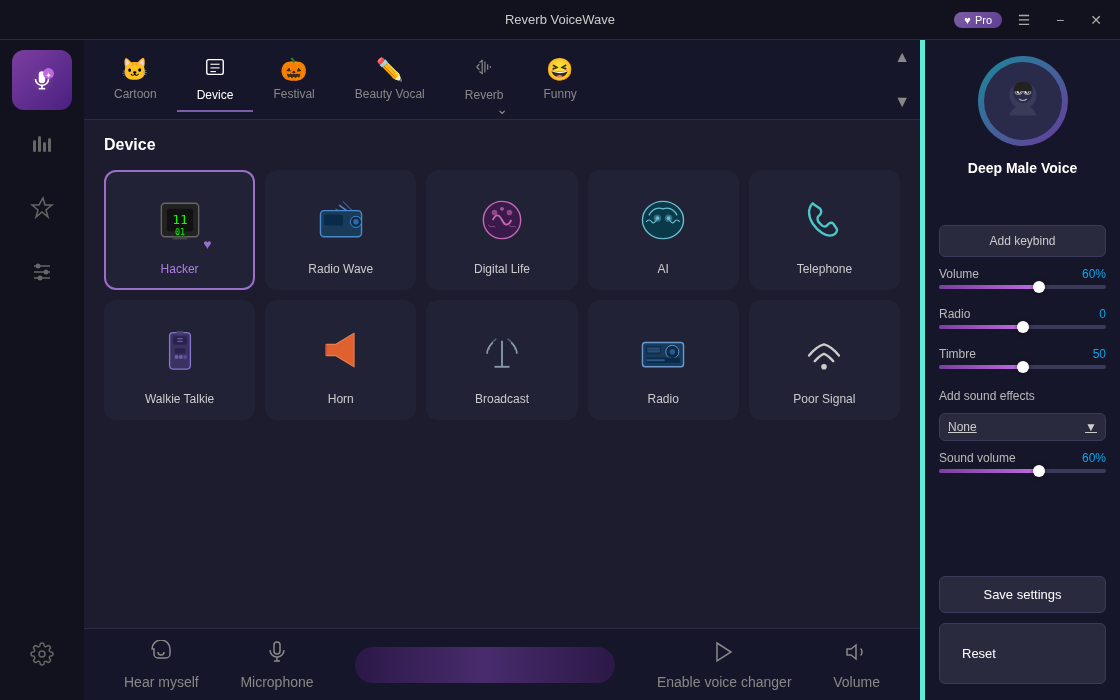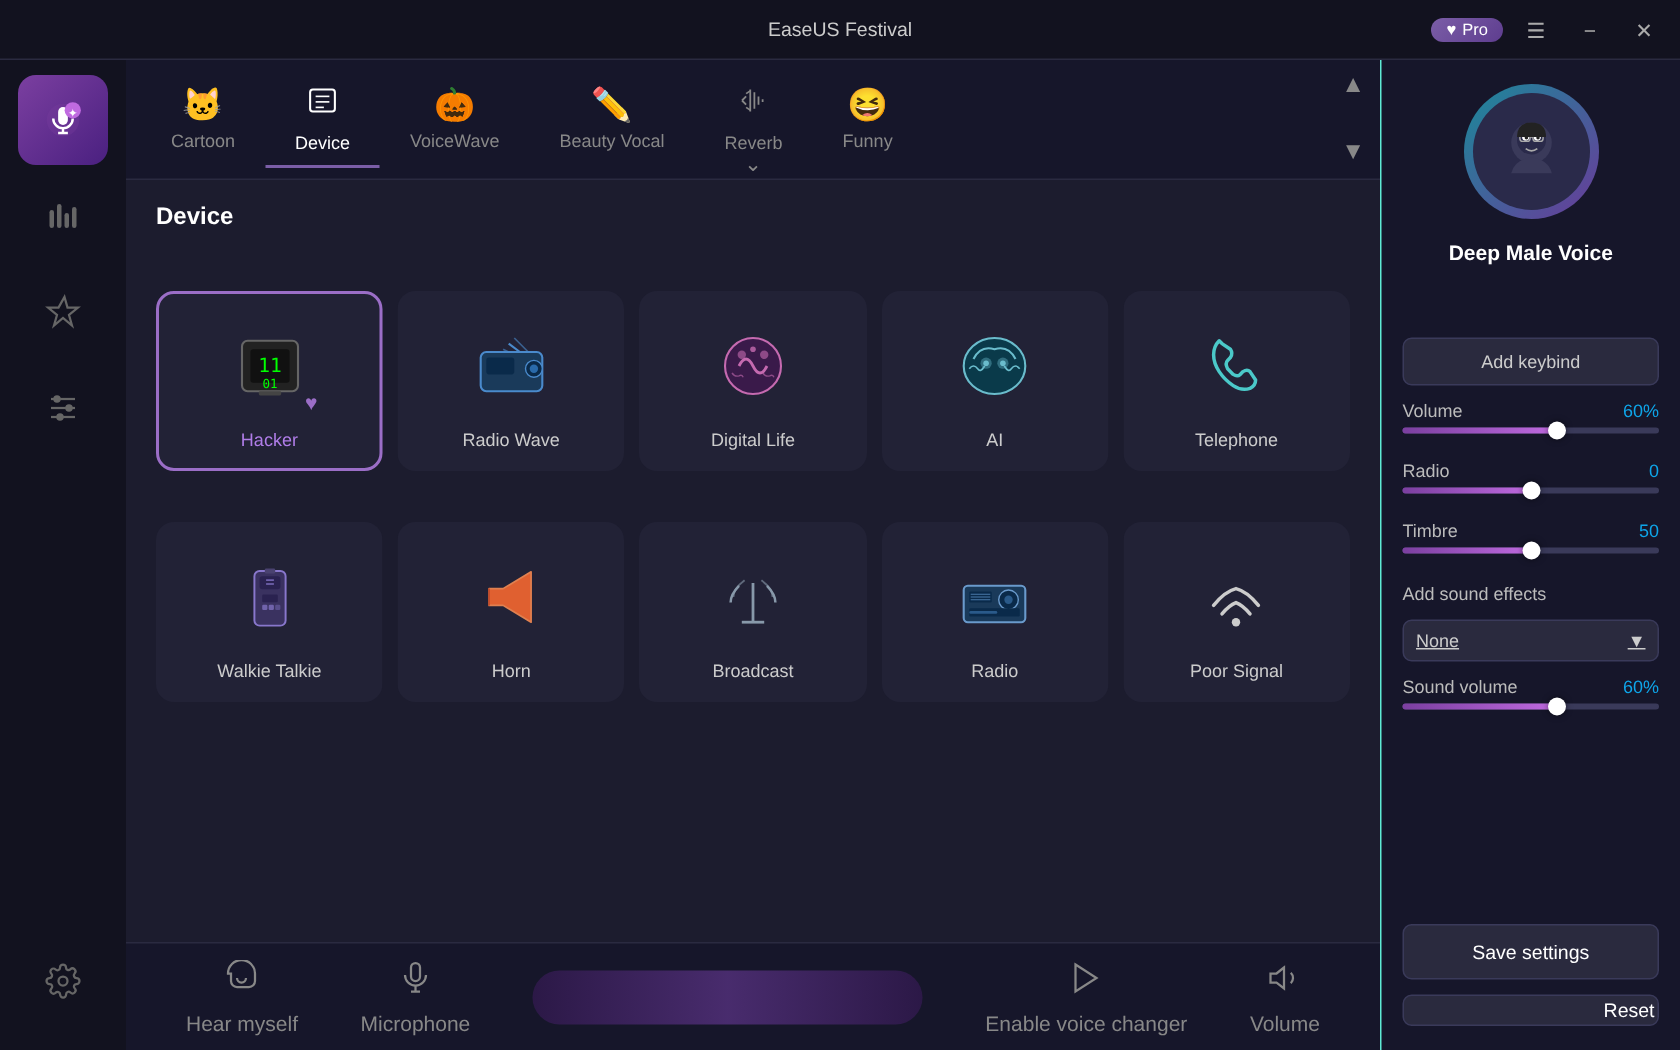--- a/index.html
+++ b/index.html
@@ -172,21 +172,20 @@
       border-radius: 12px;
       padding: 16px 8px 12px;
       display: flex;
       flex-direction: column;
       align-items: center;
       gap: 10px;
       cursor: pointer;
       border: 2px solid transparent;
       transition: border-color 0.2s;
       min-height: 120px;
-      margin-top: 24px;
     }
     .voice-item.selected { border-color: #9b6ec7; }
     .voice-item .icon-area {
       width: 64px;
       height: 64px;
       display: flex;
       align-items: center;
       justify-content: center;
       position: relative;
     }
@@ -232,21 +231,21 @@
     }
 
     
     .right-panel {
       position: absolute;
       right: 0;
       top: 40px;
       width: 200px;
       height: 660px;
       background: #16162a;
-      border-left: 1px solid #5eead4;
+      border-left: 5px solid #5eead4;
       display: flex;
       flex-direction: column;
       align-items: center;
       padding: 16px 14px;
       gap: 10px;
     }
     .avatar-container {
       width: 90px;
       height: 90px;
       border-radius: 50%;
@@ -357,35 +356,35 @@
       border: 1px solid #3a3a5a;
       border-radius: 6px;
       color: #fff;
       font-size: 13px;
       cursor: pointer;
       text-align: center;
       margin-top: auto;
     }
     .reset-btn {
       width: 100%;
-      padding: 2px;
+      padding: 22px;
       background: #2a2a3e;
       border: 1px solid #3a3a5a;
       border-radius: 6px;
       color: #fff;
       font-size: 13px;
       cursor: pointer;
-      text-align: right;
+      text-align: left;
     }
   </style>
 </head>
 <body>
 
 <div class="title-bar">
-  <span class="title">EaseUS Festival</span>
+  <span class="title">Reverb VoiceWave</span>
   <div class="win-controls">
     <div class="pro-badge">
       <span>♥</span>
       <span>Pro</span>
     </div>
     <button class="win-btn">☰</button>
     <button class="win-btn">−</button>
     <button class="win-btn close">✕</button>
   </div>
 </div>
@@ -447,21 +446,21 @@
           <rect x="3" y="4" width="18" height="16" rx="2" stroke="#fff" stroke-width="1.5"></rect>
           <line x1="7" y1="9" x2="17" y2="9" stroke="#fff" stroke-width="1.2"></line>
           <line x1="7" y1="13" x2="17" y2="13" stroke="#fff" stroke-width="1.2"></line>
           <line x1="7" y1="17" x2="13" y2="17" stroke="#fff" stroke-width="1.2"></line>
         </svg>
       </span>
       <span>Device</span>
     </div>
     <div class="tab-item">
       <span class="tab-icon">🎃</span>
-      <span>VoiceWave</span>
+      <span>Festival</span>
     </div>
     <div class="tab-item">
       <span class="tab-icon">✏️</span>
       <span>Beauty Vocal</span>
     </div>
     <div class="tab-item">
       <span class="tab-icon">
         <svg width="22" height="22" viewBox="0 0 24 24" fill="none">
           <line x1="4" y1="12" x2="7" y2="9" stroke="#888" stroke-width="1.3"></line>
           <line x1="4" y1="12" x2="7" y2="15" stroke="#888" stroke-width="1.3"></line>

